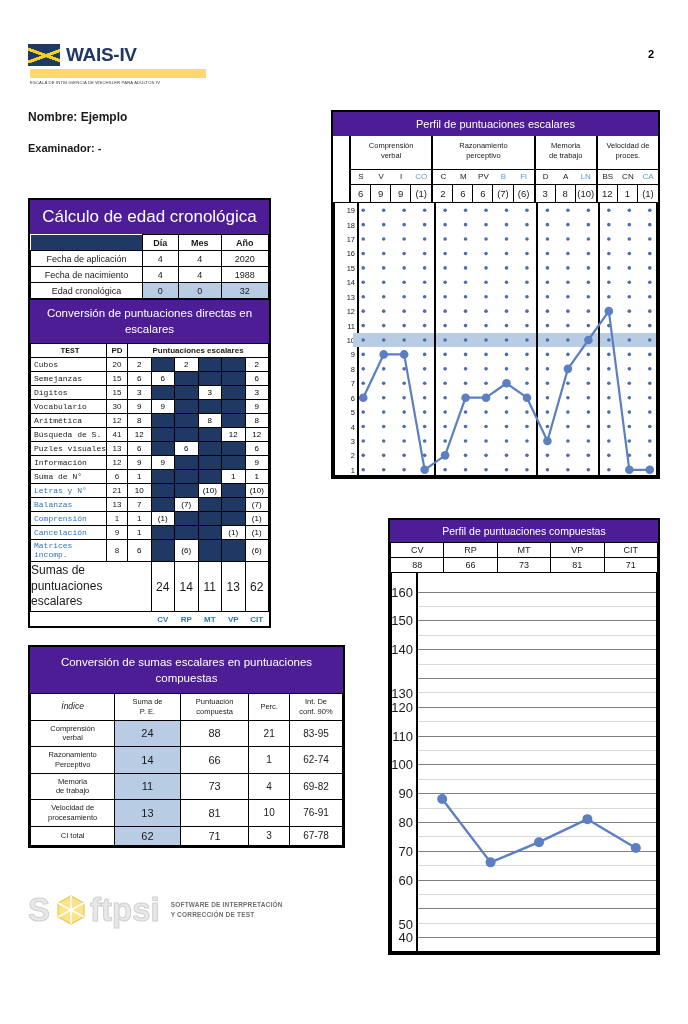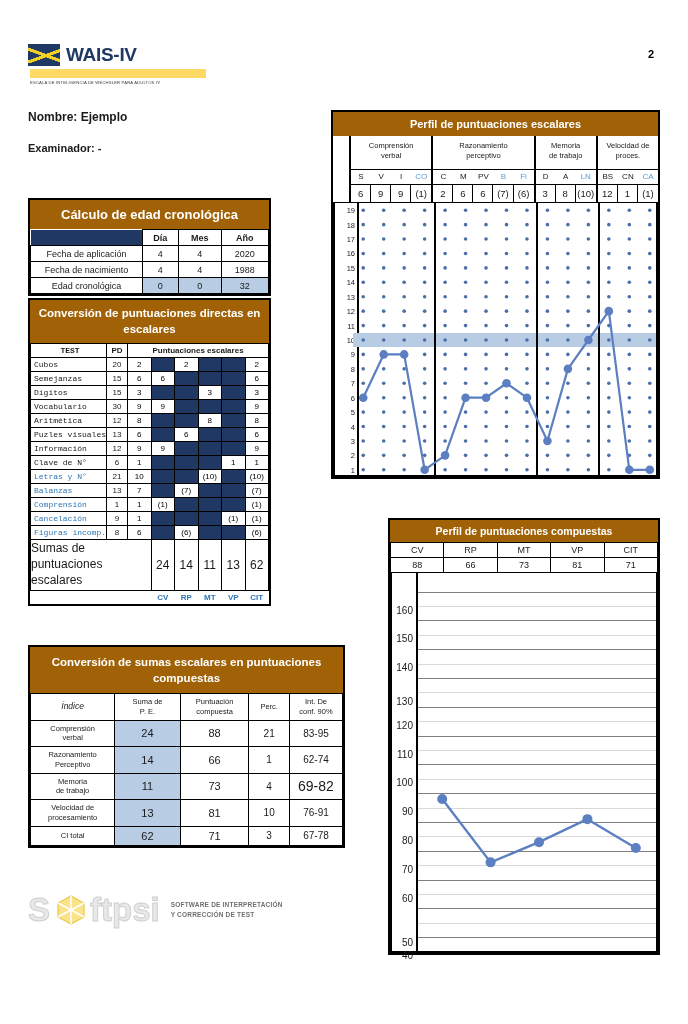--- a/index.html
+++ b/index.html
@@ -26,27 +26,27 @@
   }
   #logo-text { font-size:19px; font-weight:bold; color:#1f3864; letter-spacing:-0.3px; }
   #logo-bar { margin-top:3px; margin-left:2px; width:176px; height:9px; background:#ffd966; }
   #logo-sub { margin-top:2px; margin-left:2px; font-size:4.2px; letter-spacing:0.15px; color:#3c3c3c; }
   #nombre { left:28px; top:110px; font-size:12px; font-weight:bold; }
   #examinador { left:28px; top:142px; font-size:11px; font-weight:bold; }
 
   
   table { border-collapse:collapse; }
   .navyhead {
-    background:#a16207; color:#fff; font-weight:bold; text-align:center;
+    background:#4c1d95; color:#fff; font-weight:normal; text-align:center;
   }
   .tbl-wrap { border:2px solid #000; background:#fff; }
 
   
   #edad { left:28px; top:198px; width:243px; }
-  #edad .title { font-size:13px; padding:7px 12px; }
+  #edad .title { font-size:17px; padding:7px 12px; }
   #edad table { width:100%; font-size:9px; }
   #edad td, #edad th { border:1px solid #000; text-align:center; padding:2.5px 2px; }
   #edad .lbl { text-align:center; width:47%; }
   #edad .blank { border:none; background:#1f3864; }
   #edad .hl { background:#b8cce4; }
 
   
   #conv { left:28px; top:298px; width:243px; }
   #conv .title { font-size:11.5px; padding:6px 4px; line-height:1.35; }
   #conv table { width:100%; font-size:8px; table-layout:fixed; }
@@ -104,21 +104,21 @@
   #prof1-plot .divider { position:absolute; top:0; bottom:0; width:2px; background:#000; }
   #prof1-plot svg { position:absolute; left:0; top:0; }
 
   
   #prof2 { left:388px; top:518px; width:272px; }
   #prof2 .title { font-size:10.5px; padding:5px 4px; }
   #prof2 table { width:100%; table-layout:fixed; font-size:9px; }
   #prof2 th, #prof2 td { border:1px solid #000; text-align:center; padding:2px 0; font-weight:normal; }
   #prof2-plot { position:relative; height:380px; border:2px solid #000; border-top:none; background:#fff; }
   #prof2-plot .yax { position:absolute; left:0; top:0; width:26px; height:100%; border-right:2px solid #000; }
-  #prof2-plot .ylab { position:absolute; right:3px; font-size:10px; transform:translateY(-50%);margin-top:18px; }
+  #prof2-plot .ylab { position:absolute; right:3px; font-size:13px; transform:translateY(-50%); }
   #prof2-plot .gl { position:absolute; left:26px; right:0; height:1px; }
   #prof2-plot .gl.major { background:#808080; }
   #prof2-plot .gl.minor { background:#d9d9d9; }
   #prof2-plot svg { position:absolute; left:0; top:0; }
 </style>
 </head>
 <body>
 
 <div class="abs" id="page-num">2</div>
 
@@ -223,41 +223,51 @@
           <td class="c-test">Aritmética</td>
           <td class="c-pd">12</td>
           <td class="cell on">8</td>
           <td class="cell"></td>
           <td class="cell"></td>
           <td class="cell on">8</td>
           <td class="cell"></td>
           <td class="cell on">8</td>
         </tr>
         <tr>
+          <td class="c-test">Búsqueda de S.</td>
+          <td class="c-pd">41</td>
+          <td class="cell on">12</td>
+          <td class="cell"></td>
+          <td class="cell"></td>
+          <td class="cell"></td>
+          <td class="cell on">12</td>
+          <td class="cell on">12</td>
+        </tr>
+        <tr>
           <td class="c-test">Puzles visuales</td>
           <td class="c-pd">13</td>
           <td class="cell on">6</td>
           <td class="cell"></td>
           <td class="cell on">6</td>
           <td class="cell"></td>
           <td class="cell"></td>
           <td class="cell on">6</td>
         </tr>
         <tr>
           <td class="c-test">Información</td>
           <td class="c-pd">12</td>
           <td class="cell on">9</td>
           <td class="cell on">9</td>
           <td class="cell"></td>
           <td class="cell"></td>
           <td class="cell"></td>
           <td class="cell on">9</td>
         </tr>
         <tr>
-          <td class="c-test">Clave de N°</td>
+          <td class="c-test">Suma de N°</td>
           <td class="c-pd">6</td>
           <td class="cell on">1</td>
           <td class="cell"></td>
           <td class="cell"></td>
           <td class="cell"></td>
           <td class="cell on">1</td>
           <td class="cell on">1</td>
         </tr>
         <tr class="supp">
           <td class="c-test">Letras y N°</td>
@@ -293,21 +303,21 @@
           <td class="c-test">Cancelación</td>
           <td class="c-pd">9</td>
           <td class="cell on">1</td>
           <td class="cell"></td>
           <td class="cell"></td>
           <td class="cell"></td>
           <td class="cell on">(1)</td>
           <td class="cell on">(1)</td>
         </tr>
         <tr class="supp">
-          <td class="c-test">Figuras incomp.</td>
+          <td class="c-test">Matrices incomp.</td>
           <td class="c-pd">8</td>
           <td class="cell on">6</td>
           <td class="cell"></td>
           <td class="cell on">(6)</td>
           <td class="cell"></td>
           <td class="cell"></td>
           <td class="cell on">(6)</td>
         </tr>
         <tr class="sumrow">
           <td colspan="3" class="sumlbl">
@@ -379,21 +389,21 @@
           <td class="val" style="font-size: 10px;">62-74</td>
         </tr>
         <tr>
           <td class="idx">
             <div>Memoria</div>
             <div>de trabajo</div>
           </td>
           <td class="sumpe">11</td>
           <td class="val">73</td>
           <td class="val" style="font-size: 10px;">4</td>
-          <td class="val" style="font-size: 14px;">69-82</td>
+          <td class="val" style="font-size: 10px;">69-82</td>
         </tr>
         <tr>
           <td class="idx">
             <div>Velocidad de</div>
             <div>procesamiento</div>
           </td>
           <td class="sumpe">13</td>
           <td class="val">81</td>
           <td class="val" style="font-size: 10px;">10</td>
           <td class="val" style="font-size: 10px;">76-91</td>
@@ -885,21 +895,21 @@
           <td>81</td>
           <td>71</td>
         </tr>
       </tbody>
   </table>
   <div id="prof2-plot">
       <div class="yax">
         <div class="ylab" style="top: 18.64px;">160</div>
         <div class="ylab" style="top: 47.44px;">150</div>
         <div class="ylab" style="top: 76.24px;">140</div>
-        <div class="ylab" style="top: 110px; text-align: right;">130</div>
+        <div class="ylab" style="top: 120px; text-align: right;">130</div>
         <div class="ylab" style="top: 133.84px;">120</div>
         <div class="ylab" style="top: 162.64px;">110</div>
         <div class="ylab" style="top: 191.44px;">100</div>
         <div class="ylab" style="top: 220.24px;">90</div>
         <div class="ylab" style="top: 249.04px;">80</div>
         <div class="ylab" style="top: 277.84px;">70</div>
         <div class="ylab" style="top: 306.64px;">60</div>
         <div class="ylab" style="top: 351px;">50</div>
         <div class="ylab" style="top: 364.24px;">40</div>
       </div>

